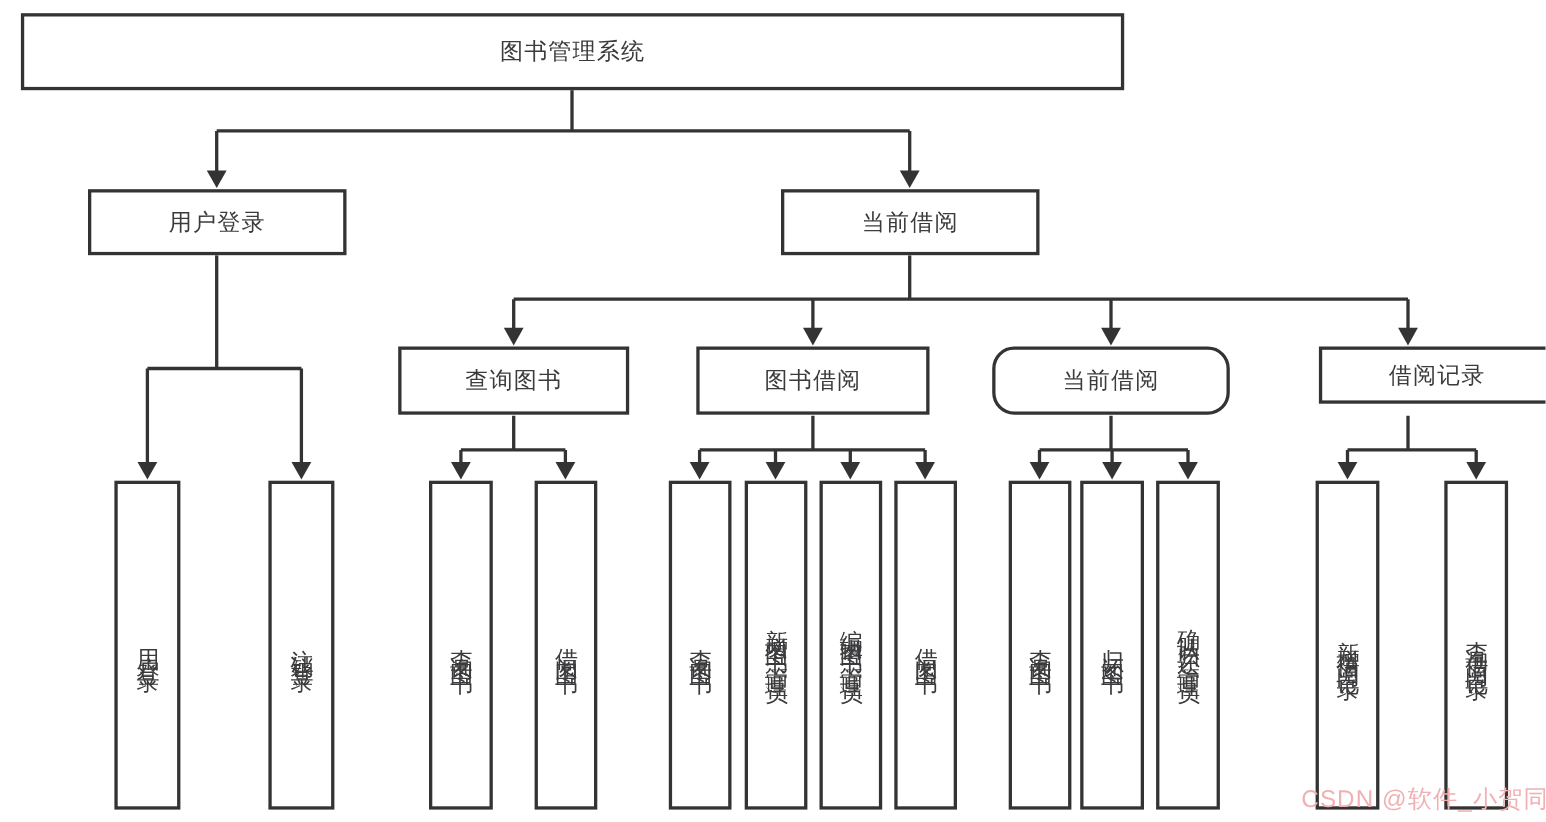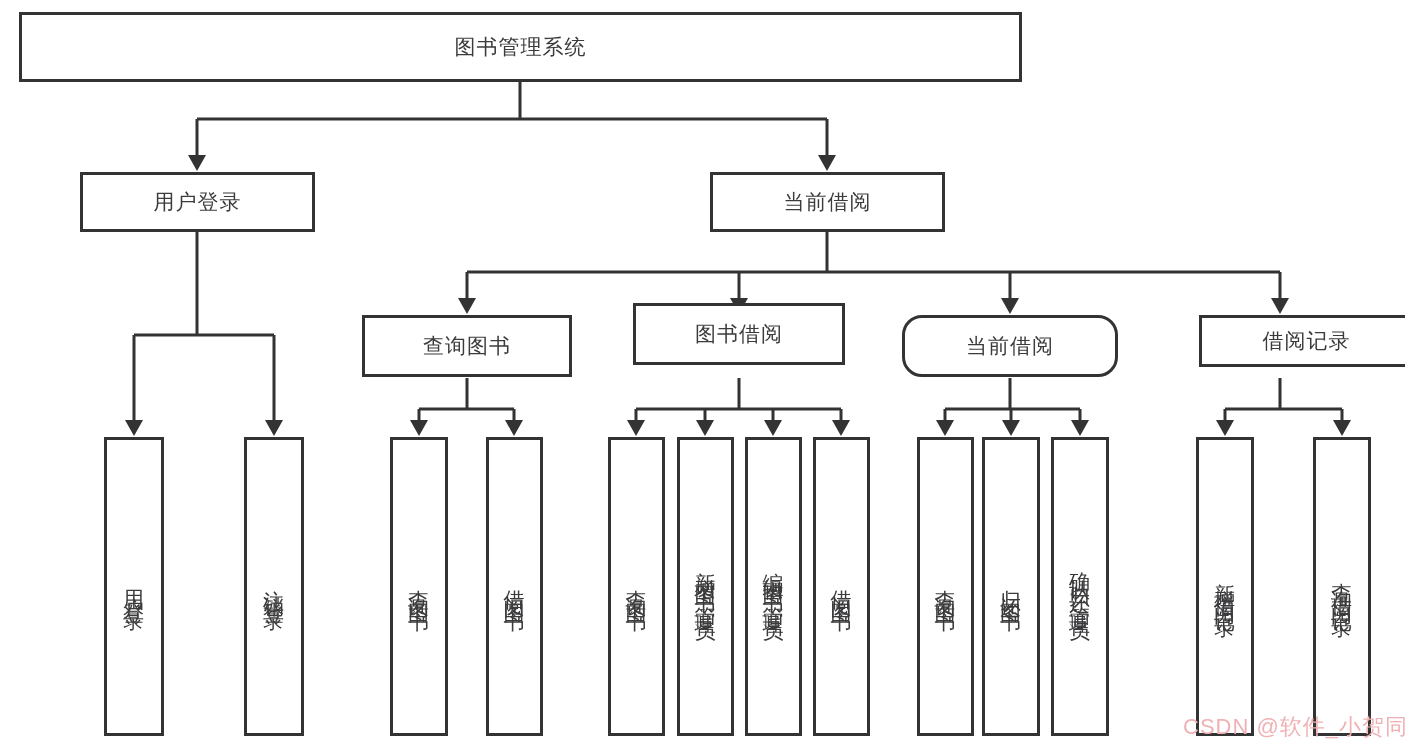--- a/index.html
+++ b/index.html
@@ -107,21 +107,21 @@
   <div class="box" style="left:80px; top:172px; width:235px; height:60px;">
     <span class="lbl">用户登录</span>
   </div>
   <div class="box" style="left:710px; top:172px; width:235px; height:60px;">
     <span class="lbl">当前借阅</span>
   </div>
 
   <div class="box" style="left:362px; top:315px; width:210px; height:62px;">
     <span class="lbl">查询图书</span>
   </div>
-  <div class="box" style="left:633px; top:303px; width:212px; height:62px;">
+  <div class="box" style="left:633px; top:315px; width:212px; height:62px;">
     <span class="lbl">图书借阅</span>
   </div>
   <div class="box" style="left:902px; top:315px; width:216px; height:62px;border-radius:20px;">
     <span class="lbl">当前借阅</span>
   </div>
   <div class="box" style="left:1199px; top:315px; width:215px; height:52px;">
     <span class="lbl">借阅记录</span>
   </div>
 
   <div class="box leaf" style="left:104px; top:437px; width:60px; height:299px;">

